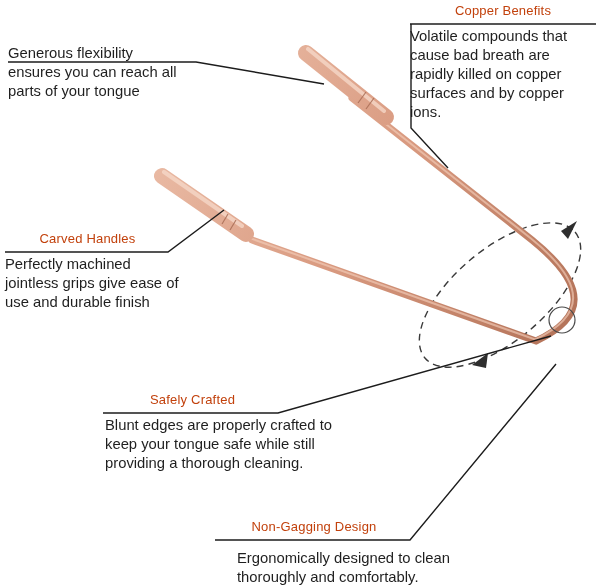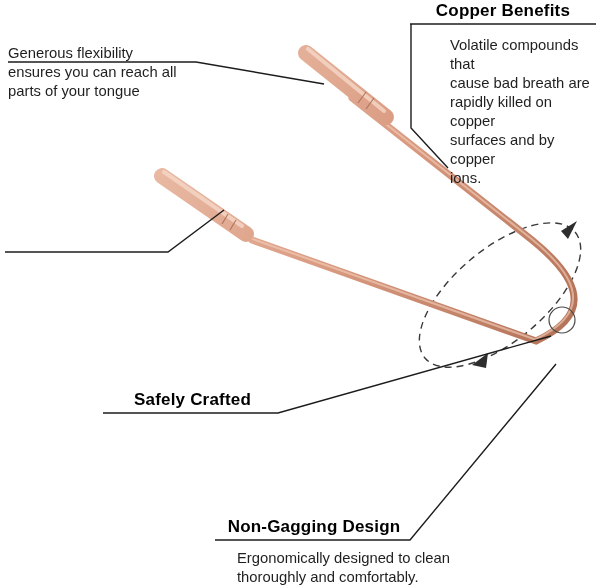--- a/index.html
+++ b/index.html
@@ -3,30 +3,30 @@
 <meta charset="utf-8">
 <style>
   html,body{margin:0;padding:0;background:#ffffff;}
   .stage{
     position:relative;width:600px;height:587px;background:#ffffff;
     font-family:"Liberation Sans",sans-serif;overflow:hidden;
   }
   .art{position:absolute;left:0;top:0;}
   .callout{position:absolute;color:#1b1b1b;}
   .callout h2{
-    margin:0;font-size:17px;line-height:22px;font-weight:700;
-    text-align:center;letter-spacing:.2px;color:#000000;
+    margin:0;font-size:13px;line-height:22px;font-weight:400;
+    text-align:center;letter-spacing:.2px;color:#c2410c;
   }
   .callout p{
     margin:0;font-size:14.8px;line-height:19px;white-space:pre-line;color:#1f1f1f;
   }
   .c1{left:8px;top:36px;width:188px;}
   .c1 p{margin-top:8px;}
   .c2{left:410px;top:0px;width:186px;}
-  .c2 p{margin-top:14px;padding-left:40px;}
+  .c2 p{margin-top:5px;}
   .c3{left:5px;top:228px;width:198px;}
   .c3 h2{width:165px;}
   .c3 p{margin-top:5px;}
   .c4{left:105px;top:389px;width:268px;}
   .c4 h2{width:175px;}
   .c4 p{margin-top:5px;}
   .c5{left:215px;top:516px;width:250px;}
   .c5 h2{width:198px;}
   .c5 p{margin-top:11px;margin-left:22px;}
 </style>
@@ -79,23 +79,32 @@
 
   <div class="callout c2">
     <h2>Copper Benefits</h2>
     <p>Volatile compounds that
 cause bad breath are
 rapidly killed on copper
 surfaces and by copper
 ions.</p>
   </div>
 
+  <div class="callout c3">
+    <h2>Carved Handles</h2>
+    <p>Perfectly machined
+jointless grips give ease of
+use and durable finish</p>
+  </div>
 
   <div class="callout c4">
     <h2>Safely Crafted</h2>
+    <p>Blunt edges are properly crafted to
+keep your tongue safe while still
+providing a thorough cleaning.</p>
   </div>
 
   <div class="callout c5">
     <h2>Non-Gagging Design</h2>
     <p>Ergonomically designed to clean
 thoroughly and comfortably.</p>
   </div>
 
 </div>
 

